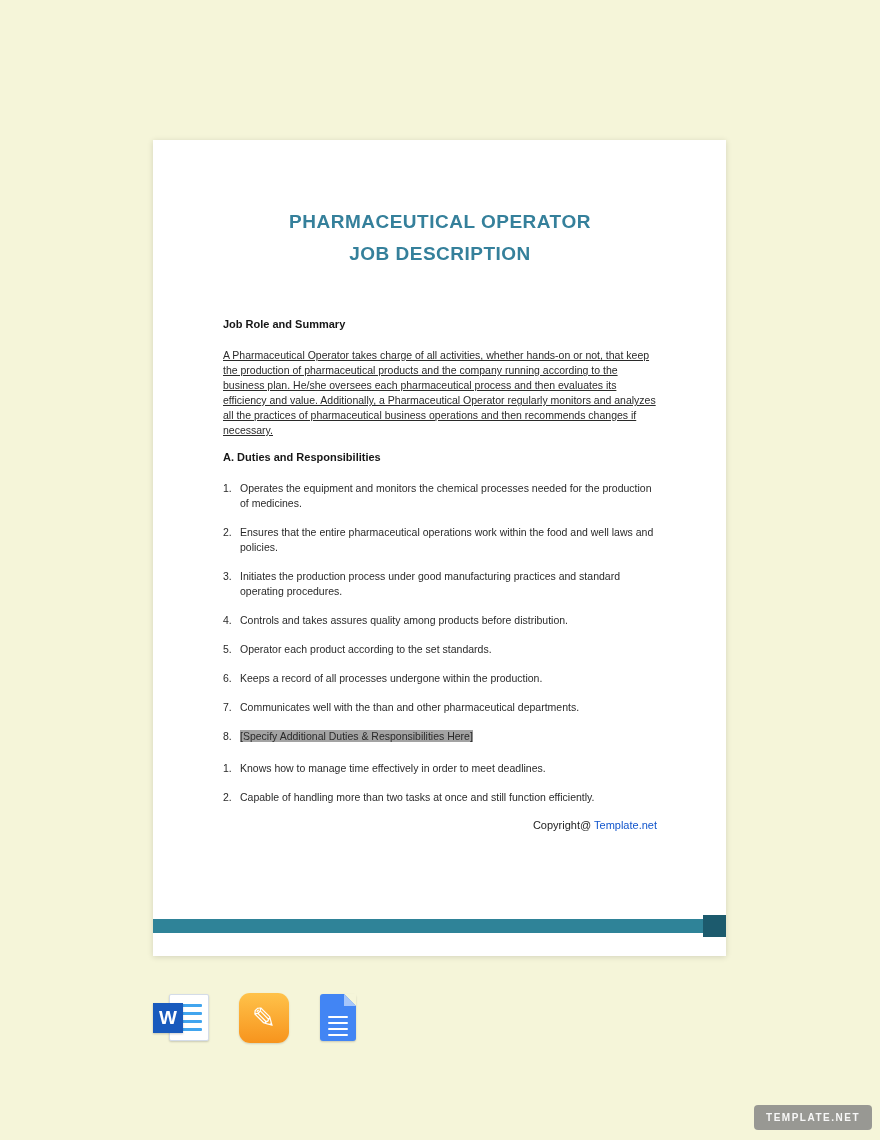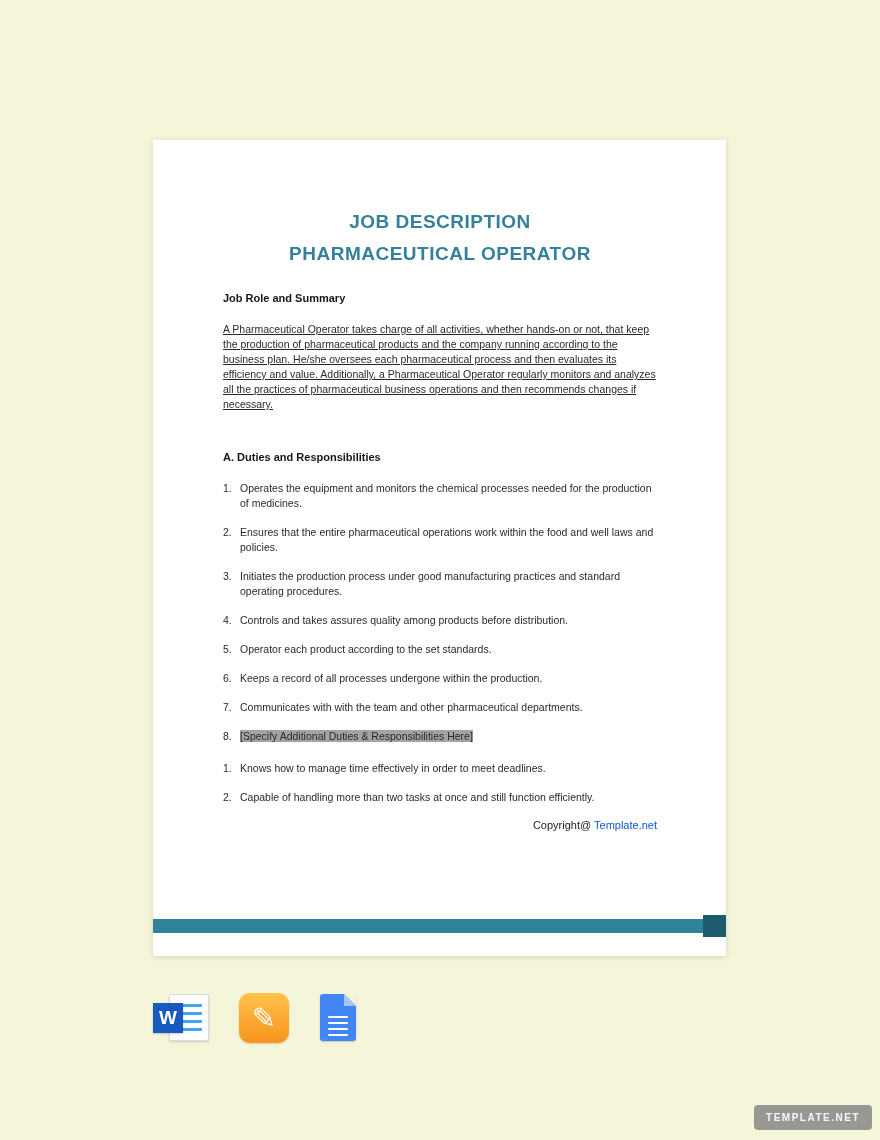--- a/index.html
+++ b/index.html
@@ -25,28 +25,28 @@
   }
   .doc-title {
     text-align:center;
     color:#35809b;
     font-size:19px; font-weight:bold;
     line-height:32px; letter-spacing:0.5px;
   }
   .doc-heading {
     font-size:11px; font-weight:bold; color:#161616; line-height:13px;
   }
-  .summary-heading { margin-top:22px; }
+  .summary-heading { margin-top:48px; }
   .doc-paragraph {
     margin-top:17px;
     font-size:10.5px; line-height:15px; color:#2a2a2a;
     text-align:left;
     text-decoration:underline;
   }
-  .duties-heading { margin-top:39px; }
+  .duties-heading { margin-top:13px; }
   .doc-list { margin-top:17px; list-style:none; }
   .list-item {
     display:flex;
     font-size:10.5px; line-height:15px; color:#2a2a2a;
     margin-bottom:14px;
   }
   .list-item .num { flex:none; width:17px; }
   .list-item .txt { flex:1; }
   .hl { background:#a3a3a3; }
   .skills-heading { margin-top:37px; }
@@ -125,22 +125,22 @@
     padding:7px 12px; border-radius:4px;
   }
 </style>
 </head>
 <body>
 
 <div class="doc-page">
   <div class="doc-inner">
 
     <div class="doc-title">
+      <div>PHARMACEUTICAL OPERATOR</div>
       <div>JOB DESCRIPTION</div>
-      <div>PHARMACEUTICAL OPERATOR</div>
     </div>
 
     <div class="doc-heading summary-heading">Job Role and Summary</div>
     <p class="doc-paragraph">A Pharmaceutical Operator takes charge of all activities, whether hands-on or not, that keep the production of pharmaceutical products and the company running according to the business plan. He/she oversees each pharmaceutical process and then evaluates its efficiency and value. Additionally, a Pharmaceutical Operator regularly monitors and analyzes all the practices of pharmaceutical business operations and then recommends changes if necessary.</p>
 
     <div class="doc-heading duties-heading">A. Duties and Responsibilities</div>
     <div class="doc-list">
       <div class="list-item">
         <span class="num">1.</span>
         <span class="txt">Operates the equipment and monitors the chemical processes needed for the production of medicines.</span>
@@ -160,21 +160,21 @@
       <div class="list-item">
         <span class="num">5.</span>
         <span class="txt">Operator each product according to the set standards.</span>
       </div>
       <div class="list-item">
         <span class="num">6.</span>
         <span class="txt">Keeps a record of all processes undergone within the production.</span>
       </div>
       <div class="list-item">
         <span class="num">7.</span>
-        <span class="txt">Communicates with with the team and other pharmaceutical departments.</span>
+        <span class="txt">Communicates well with the than and other pharmaceutical departments.</span>
       </div>
       <div class="list-item">
         <span class="num">8.</span>
         <span class="txt"><span class="hl">[Specify Additional Duties &amp; Responsibilities Here]</span></span>
       </div>
     </div>
 
     <div class="doc-list">
       <div class="list-item">
         <span class="num">1.</span>

